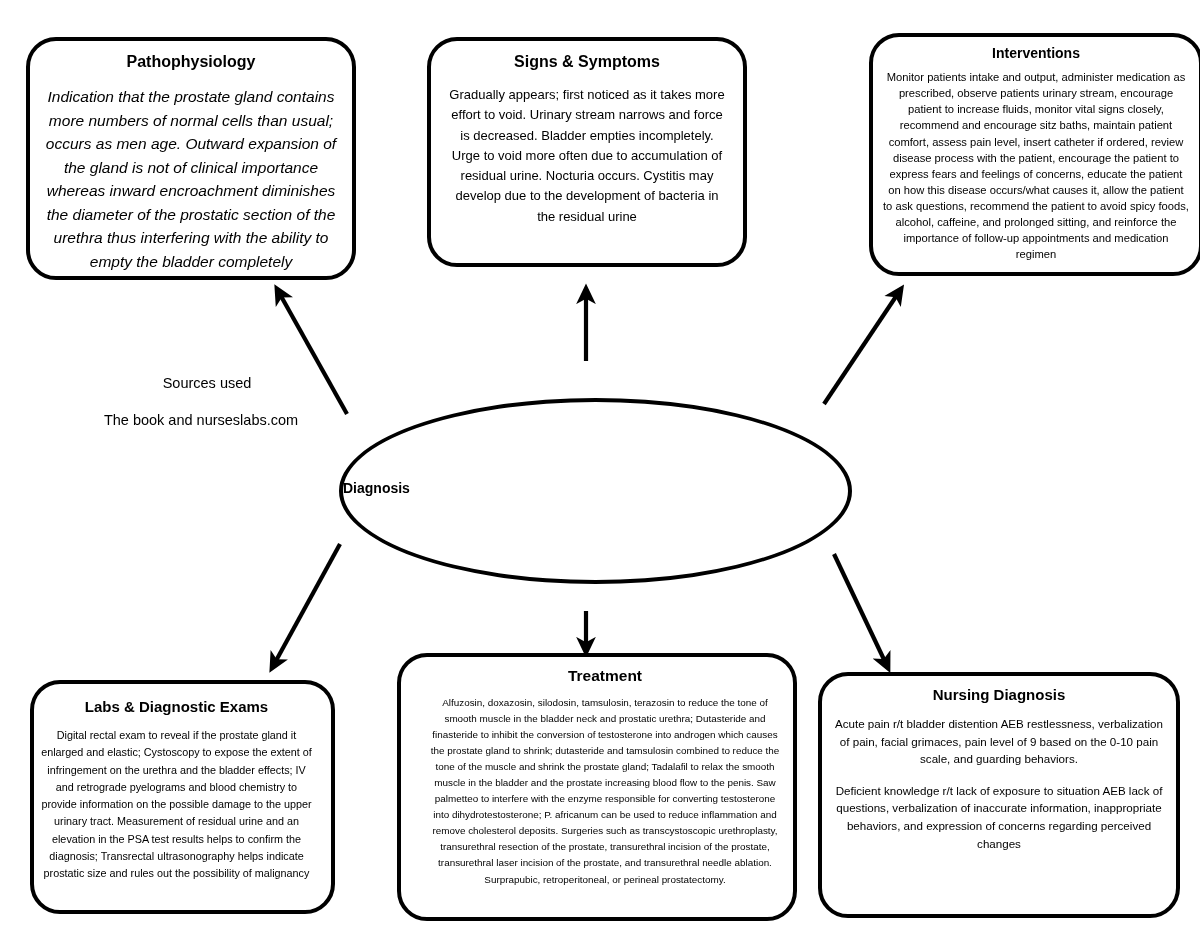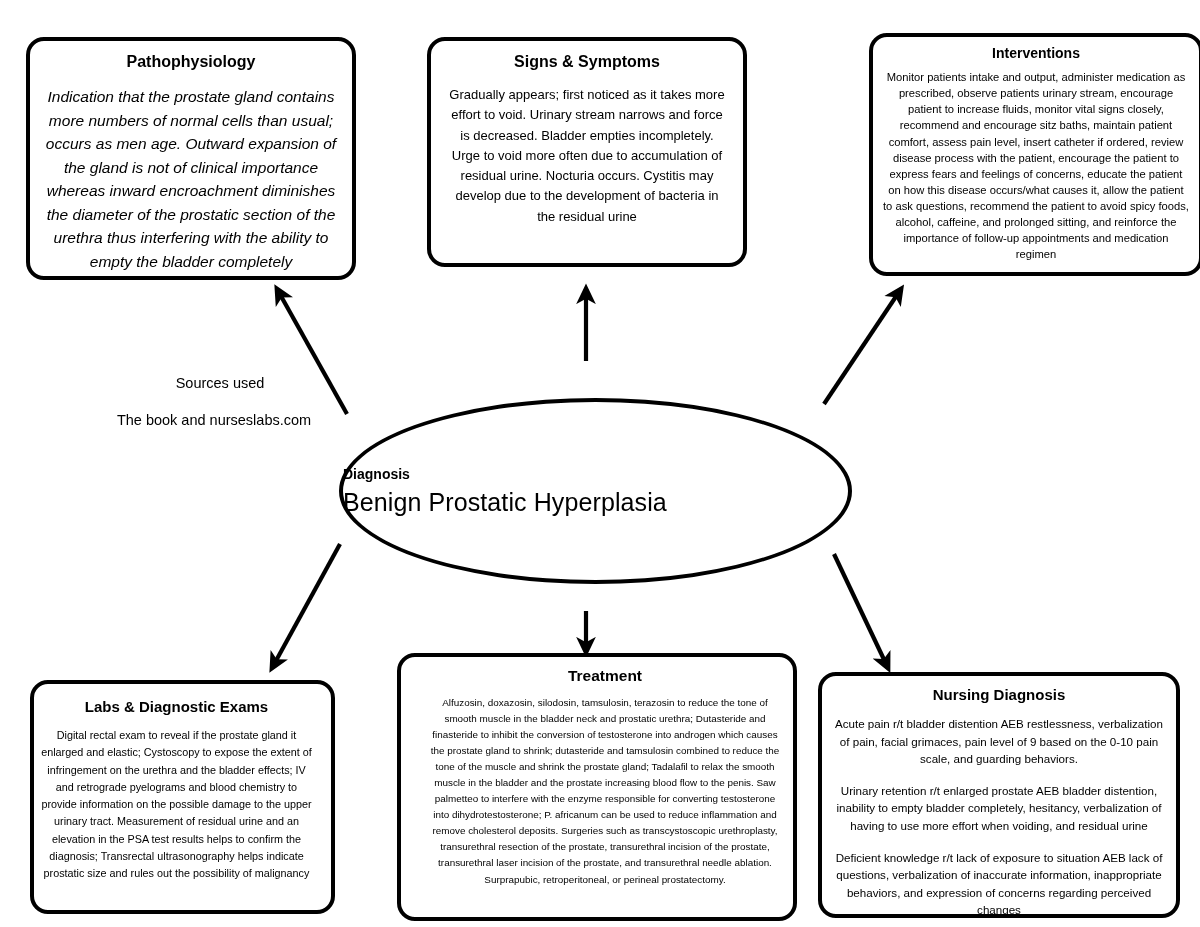--- a/index.html
+++ b/index.html
@@ -23,21 +23,21 @@
     left: 0;
     top: 0;
     width: 1200px;
     height: 927px;
     pointer-events: none;
   }
   .node {
     position: absolute;
     box-sizing: border-box;
     border: 4px solid #000000;
-    border-radius: 18px;
+    border-radius: 30px;
     background: #ffffff;
     text-align: center;
     overflow: hidden;
   }
   .node .title {
     font-weight: bold;
     display: block;
   }
   .node .body {
     display: block;
@@ -114,21 +114,21 @@
   }
   #node-diagnosis .diagnosis-value {
     font-size: 25px;
     font-weight: normal;
     letter-spacing: 0.1px;
   }
 
   
   #sources {
     position: absolute;
-    left: 105px; top: 376px;
+    left: 92px; top: 376px;
     width: 230px;
     text-align: center;
     font-size: 14.5px;
     line-height: 1.0;
   }
   #sources .sources-line1 { display: block; margin-bottom: 22px; }
   #sources .sources-line2 { display: block; margin-left: -12px; }
 </style>
 </head>
 <body>
@@ -177,28 +177,26 @@
 
   <div class="node" id="node-treatment">
     <span class="title">Treatment</span>
     <span class="body">Alfuzosin, doxazosin, silodosin, tamsulosin, terazosin to reduce the tone of smooth muscle in the bladder neck and prostatic urethra; Dutasteride and finasteride to inhibit the conversion of testosterone into androgen which causes the prostate gland to shrink; dutasteride and tamsulosin combined to reduce the tone of the muscle and shrink the prostate gland; Tadalafil to relax the smooth muscle in the bladder and the prostate increasing blood flow to the penis. Saw palmetteo to interfere with the enzyme responsible for converting testosterone into dihydrotestosterone; P. africanum can be used to reduce inflammation and remove cholesterol deposits. Surgeries such as transcystoscopic urethroplasty, transurethral resection of the prostate, transurethral incision of the prostate, transurethral laser incision of the prostate, and transurethral needle ablation. Surprapubic, retroperitoneal, or perineal prostatectomy.</span>
   </div>
 
   <div class="node" id="node-nursing">
     <span class="title">Nursing Diagnosis</span>
     <div class="body">
       <p>Acute pain r/t bladder distention AEB restlessness, verbalization of pain, facial grimaces, pain level of 9 based on the 0-10 pain scale, and guarding behaviors.</p>
-      <p>Urinary retention r/t enlarged prostate AEB bladder distention, inability to empty bladder completely, hesitancy, verbalization of having to use more effort when voiding, and residual urine</p>
       <p>Deficient knowledge r/t lack of exposure to situation AEB lack of questions, verbalization of inaccurate information, inappropriate behaviors, and expression of concerns regarding perceived changes</p>
     </div>
   </div>
 
   <div id="node-diagnosis">
     <span class="diagnosis-label">Diagnosis</span>
-    <span class="diagnosis-value">Benign Prostatic Hyperplasia</span>
   </div>
 
   <div id="sources">
     <span class="sources-line1">Sources used</span>
     <span class="sources-line2">The book and nurseslabs.com</span>
   </div>
 
 </div>
 
 </body></html>

